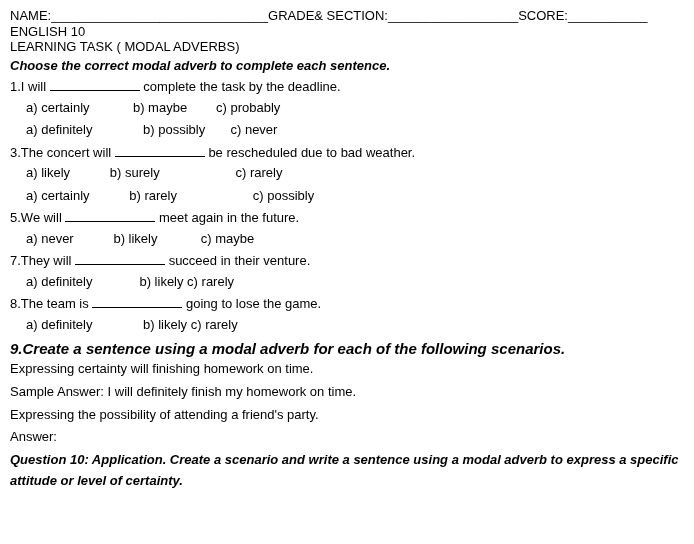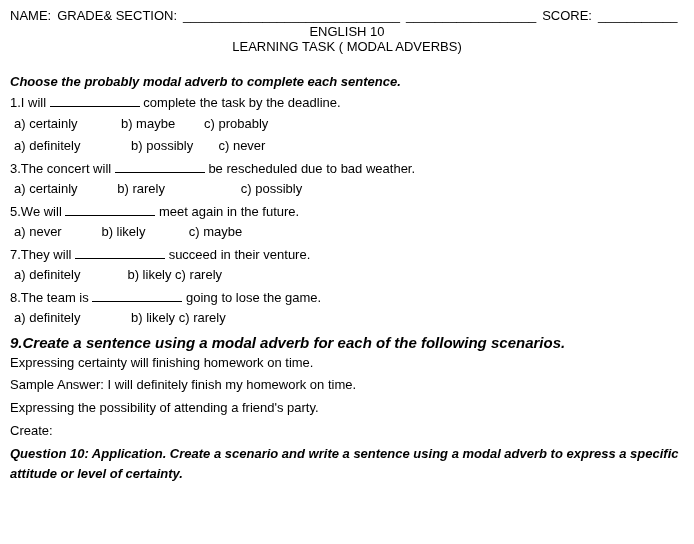--- a/index.html
+++ b/index.html
@@ -10,37 +10,38 @@
     body {
       background: #fff;
       font-family: Arial, sans-serif;
       font-size: 13px;
       color: #000;
       width: 694px;
       min-height: 544px;
       padding: 8px 10px;
     }
     .center-headers {
-      text-align: center;
-      margin-bottom: 20px;
+      text-align: left;
+      margin-bottom: 4px;
     }
     .instructions {
       font-weight: bold;
       font-style: italic;
       margin-bottom: 4px;
       font-size: 13px;
     }
     .question-line {
       margin-bottom: 1px;
       line-height: 1.5;
     }
     .options-line {
       margin-bottom: 3px;
       line-height: 1.5;
       padding-left: 4px;
+      margin-left: 12px;
     }
     .section-header {
       font-weight: bold;
       font-style: italic;
       margin-top: 6px;
       margin-bottom: 2px;
       font-size: 15px;
     }
     .content-line {
       margin-bottom: 2px;
@@ -50,59 +51,62 @@
       font-weight: bold;
       font-style: italic;
     }
     .underline-blank {
       border-bottom: 1px solid #000;
       display: inline-block;
       min-width: 90px;
     }
     .header-row {
       display: flex;
-      gap: 6px;
+      gap: 0;
       font-size: 13px;
       margin-bottom: 1px;
     }
   </style>
 </head>
 <body>
 
 <div class="header-row">
   <span>NAME:</span>
+  <span>______________________________</span>
   <span>GRADE&amp; SECTION:</span>
-  <span>______________________________</span>
   <span>__________________</span>
   <span>SCORE:</span>
   <span>___________</span>
 </div>
 
 <div class="center-headers">
   <div>ENGLISH 10</div>
   <div>LEARNING TASK ( MODAL ADVERBS)</div>
 </div>
 
-<div class="instructions">Choose the probably modal adverb to complete each sentence.</div>
+<div class="instructions">Choose the correct modal adverb to complete each sentence.</div>
 
 <div>
 
   <div class="question-line">
     <span>1.</span><span>I will <span class="underline-blank"></span> complete the task by the deadline.</span>
   </div>
   <div class="options-line">
     <span>a) certainly&nbsp;&nbsp;&nbsp;&nbsp;&nbsp;&nbsp;&nbsp;&nbsp;&nbsp;&nbsp;&nbsp;&nbsp;b) maybe&nbsp;&nbsp;&nbsp;&nbsp;&nbsp;&nbsp;&nbsp;&nbsp;c) probably</span>
   </div>
 
   <div class="options-line">
     <span>a) definitely&nbsp;&nbsp;&nbsp;&nbsp;&nbsp;&nbsp;&nbsp;&nbsp;&nbsp;&nbsp;&nbsp;&nbsp;&nbsp;&nbsp;b) possibly&nbsp;&nbsp;&nbsp;&nbsp;&nbsp;&nbsp;&nbsp;c) never</span>
   </div>
 
   <div class="question-line">
     <span>3.</span><span>The concert will <span class="underline-blank"></span> be rescheduled due to bad weather.</span>
+  </div>
+  <div class="options-line">
+    <span>a) likely&nbsp;&nbsp;&nbsp;&nbsp;&nbsp;&nbsp;&nbsp;&nbsp;&nbsp;&nbsp;&nbsp;b) surely&nbsp;&nbsp;&nbsp;&nbsp;&nbsp;&nbsp;&nbsp;&nbsp;&nbsp;&nbsp;&nbsp;&nbsp;&nbsp;&nbsp;&nbsp;&nbsp;&nbsp;&nbsp;&nbsp;&nbsp;&nbsp;c) rarely</span>
   </div>
 
   <div class="options-line">
     <span>a) certainly&nbsp;&nbsp;&nbsp;&nbsp;&nbsp;&nbsp;&nbsp;&nbsp;&nbsp;&nbsp;&nbsp;b) rarely&nbsp;&nbsp;&nbsp;&nbsp;&nbsp;&nbsp;&nbsp;&nbsp;&nbsp;&nbsp;&nbsp;&nbsp;&nbsp;&nbsp;&nbsp;&nbsp;&nbsp;&nbsp;&nbsp;&nbsp;&nbsp;c) possibly</span>
   </div>
 
   <div class="question-line">
     <span>5.</span><span>We will <span class="underline-blank"></span> meet again in the future.</span>
   </div>
   <div class="options-line">
@@ -132,18 +136,18 @@
 <div class="content-line">
   <span>Expressing certainty will finishing homework on time.</span>
 </div>
 <div class="content-line">
   <span>Sample Answer: I will definitely finish my homework on time.</span>
 </div>
 <div class="content-line">
   <span>Expressing the possibility of attending a friend's party.</span>
 </div>
 <div class="content-line">
-  <span>Create:</span>
+  <span>Answer:</span>
 </div>
 
 <div class="content-line bold-italic">
   <span>Question 10: Application. Create a scenario and write a sentence using a modal adverb to express a specific attitude or level of certainty.</span>
 </div>
 
 </body></html>

